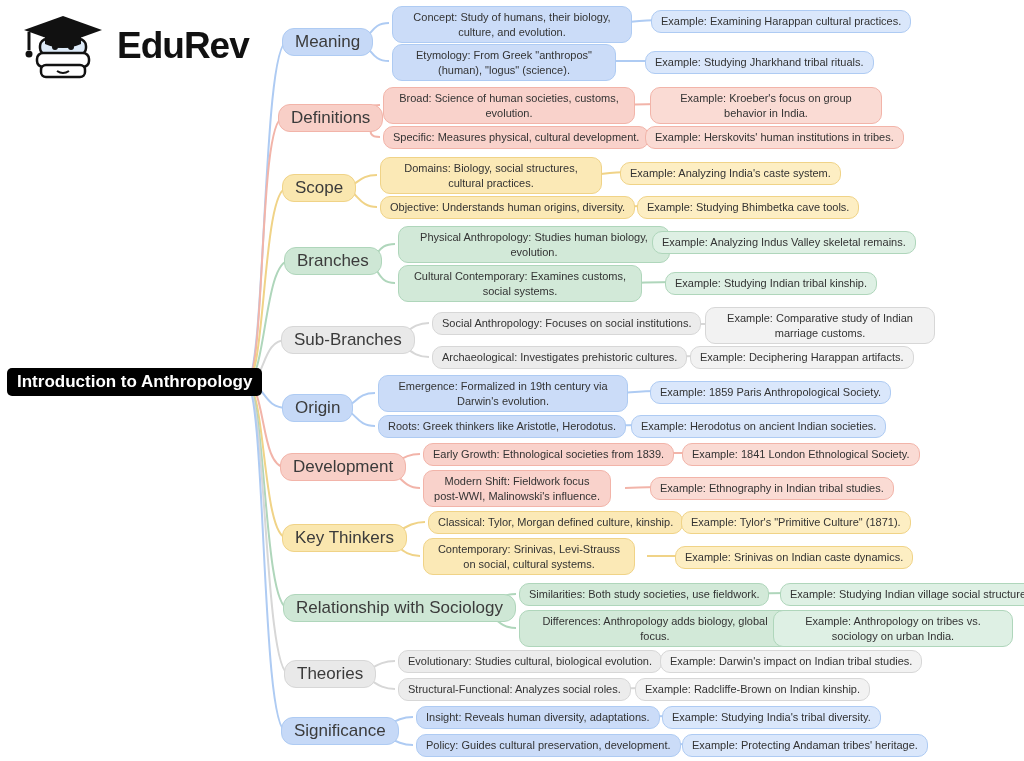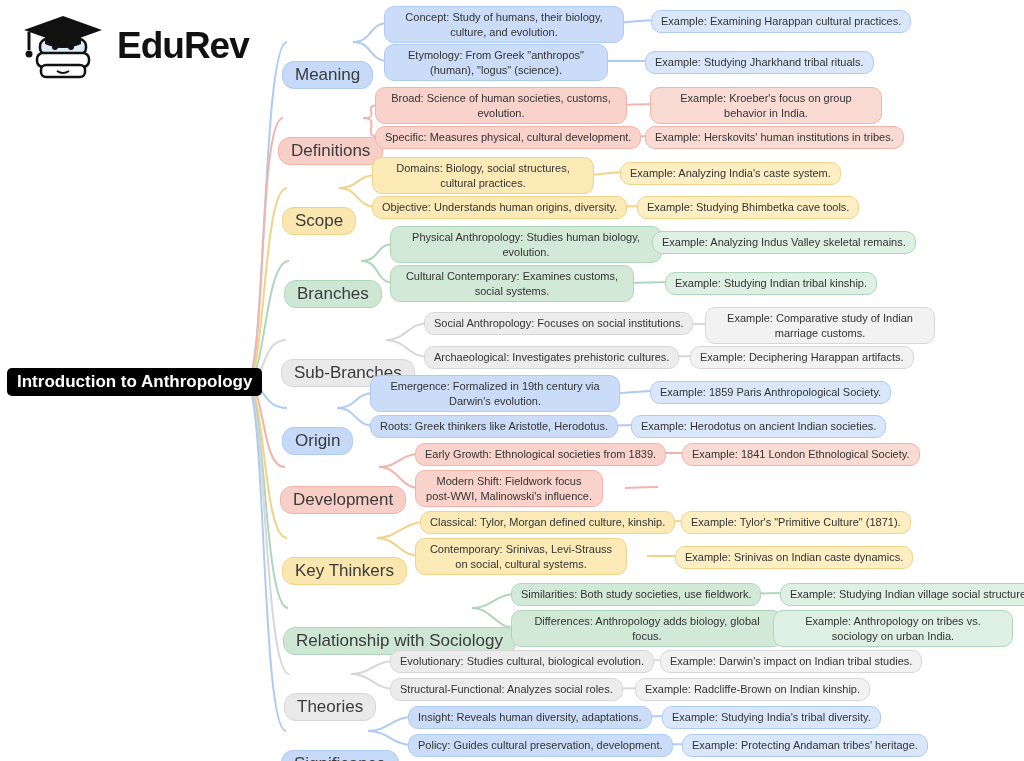--- a/index.html
+++ b/index.html
@@ -7,25 +7,25 @@
     position:relative;width:1024px;height:761px;background:#ffffff;
     font-family:"Liberation Sans",sans-serif;overflow:hidden;
   }
   #wires{position:absolute;left:0;top:0;z-index:1;}
   .node{
     position:absolute;z-index:2;display:flex;align-items:center;justify-content:center;
     text-align:center;border-radius:10px;padding:3px 9px;font-size:11px;line-height:1.32;
     color:#333;box-sizing:border-box;white-space:nowrap;
   }
   .node.wrap{white-space:normal;}
-  .sub{background:var(--fill);border:1px solid var(--stroke);}
+  .sub{background:var(--fill);border:1px solid var(--stroke);margin-left:8px;}
   .ex{background:var(--fillEx);border:1px solid var(--stroke);}
   .label{
     background:var(--fillLb);border:1px solid var(--stroke);
-    font-size:17px;color:#3b3b3b;padding:2px 12px;border-radius:12px;margin-top:33px;
+    font-size:17px;color:#3b3b3b;padding:2px 12px;border-radius:12px;
   }
   .t-blue  {--fill:#cbdcf8;--fillEx:#dae7fb;--fillLb:#c6d9f7;--stroke:#aecbf3;}
   .t-red   {--fill:#f9d2cb;--fillEx:#fadbd4;--fillLb:#f8cfc7;--stroke:#f2b4a9;}
   .t-yellow{--fill:#fbe9b6;--fillEx:#fdeec3;--fillLb:#fae7af;--stroke:#f0d387;}
   .t-green {--fill:#d2e9d8;--fillEx:#def0e4;--fillLb:#cee7d5;--stroke:#afd6bb;}
   .t-gray  {--fill:#ececec;--fillEx:#f2f2f2;--fillLb:#e9e9e9;--stroke:#d7d7d7;}
   .title{
     position:absolute;left:7px;top:368px;z-index:2;background:#000;color:#fff;
     font-weight:bold;font-size:17px;padding:4px 10px;border-radius:5px;white-space:nowrap;
   }
@@ -172,20 +172,21 @@
   <div class="node label t-blue" style="left:282px;top:394px">Origin</div>
   <div class="node sub wrap t-blue" style="left:370px;top:375px;width:250px">Emergence: Formalized in 19th century via Darwin's evolution.</div>
   <div class="node ex t-blue" style="left:650px;top:381px">Example: 1859 Paris Anthropological Society.</div>
   <div class="node sub t-blue" style="left:370px;top:415px">Roots: Greek thinkers like Aristotle, Herodotus.</div>
   <div class="node ex t-blue" style="left:631px;top:415px">Example: Herodotus on ancient Indian societies.</div>
 
   <div class="node label t-red" style="left:280px;top:453px">Development</div>
   <div class="node sub t-red" style="left:415px;top:443px">Early Growth: Ethnological societies from 1839.</div>
   <div class="node ex t-red" style="left:682px;top:443px">Example: 1841 London Ethnological Society.</div>
   <div class="node sub wrap t-red" style="left:415px;top:470px;width:188px">Modern Shift: Fieldwork focus post-WWI, Malinowski's influence.</div>
+  <div class="node ex t-red" style="left:650px;top:477px">Example: Ethnography in Indian tribal studies.</div>
 
   <div class="node label t-yellow" style="left:282px;top:524px">Key Thinkers</div>
   <div class="node sub t-yellow" style="left:420px;top:511px">Classical: Tylor, Morgan defined culture, kinship.</div>
   <div class="node ex t-yellow" style="left:681px;top:511px">Example: Tylor's "Primitive Culture" (1871).</div>
   <div class="node sub wrap t-yellow" style="left:415px;top:538px;width:212px">Contemporary: Srinivas, Levi-Strauss on social, cultural systems.</div>
   <div class="node ex t-yellow" style="left:675px;top:546px">Example: Srinivas on Indian caste dynamics.</div>
 
   <div class="node label t-green" style="left:283px;top:594px">Relationship with Sociology</div>
   <div class="node sub t-green" style="left:511px;top:583px">Similarities: Both study societies, use fieldwork.</div>
   <div class="node ex t-green" style="left:780px;top:583px">Example: Studying Indian village social structures.</div>

